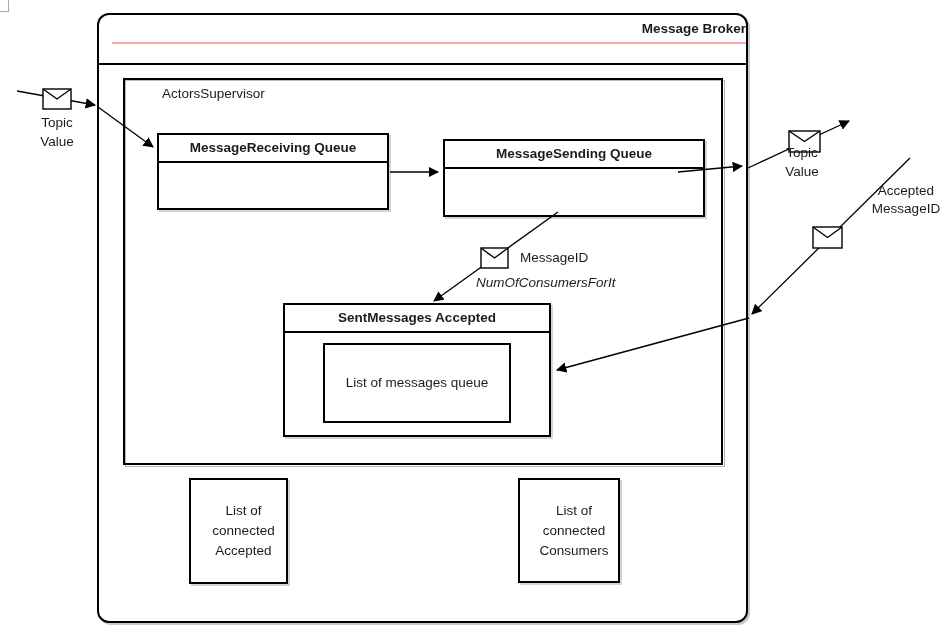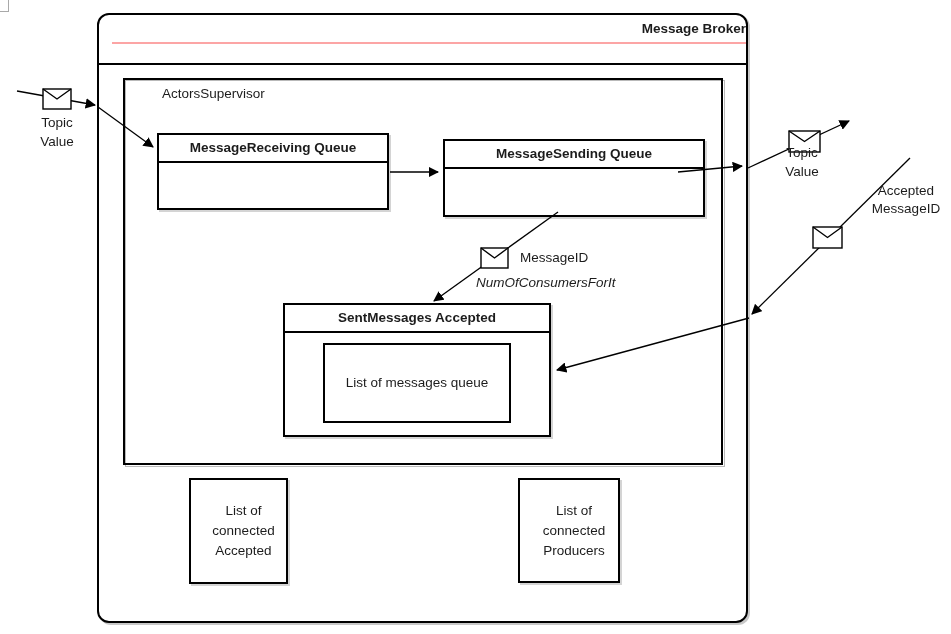--- a/index.html
+++ b/index.html
@@ -129,21 +129,21 @@
   </div>
 
   <div class="abs node bottom-box producers">
     <div>List of</div>
     <div>connected</div>
     <div>Accepted</div>
   </div>
   <div class="abs node bottom-box consumers">
     <div>List of</div>
     <div>connected</div>
-    <div>Producers</div>
+    <div>Consumers</div>
   </div>
 
   <svg class="abs overlay" width="951" height="634" viewBox="0 0 951 634">
     <defs>
       <marker id="arrow" viewBox="0 0 10 10" refX="9" refY="5" markerWidth="8" markerHeight="8" orient="auto-start-reverse">
         <path d="M0,0 L10,5 L0,10 z" fill="#000"></path>
       </marker>
     </defs>
     <g stroke="#000" stroke-width="1.3" fill="none">
       <line x1="17" y1="91" x2="95" y2="105" marker-end="url(#arrow)"></line>

